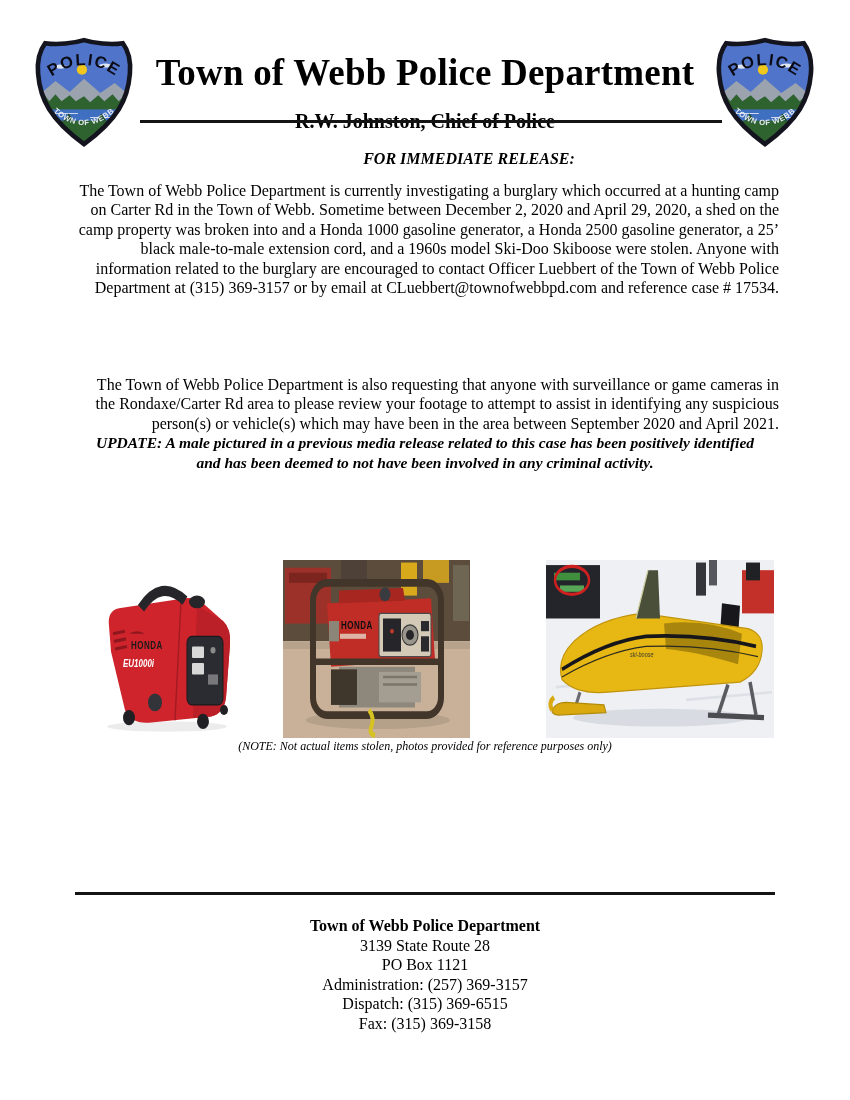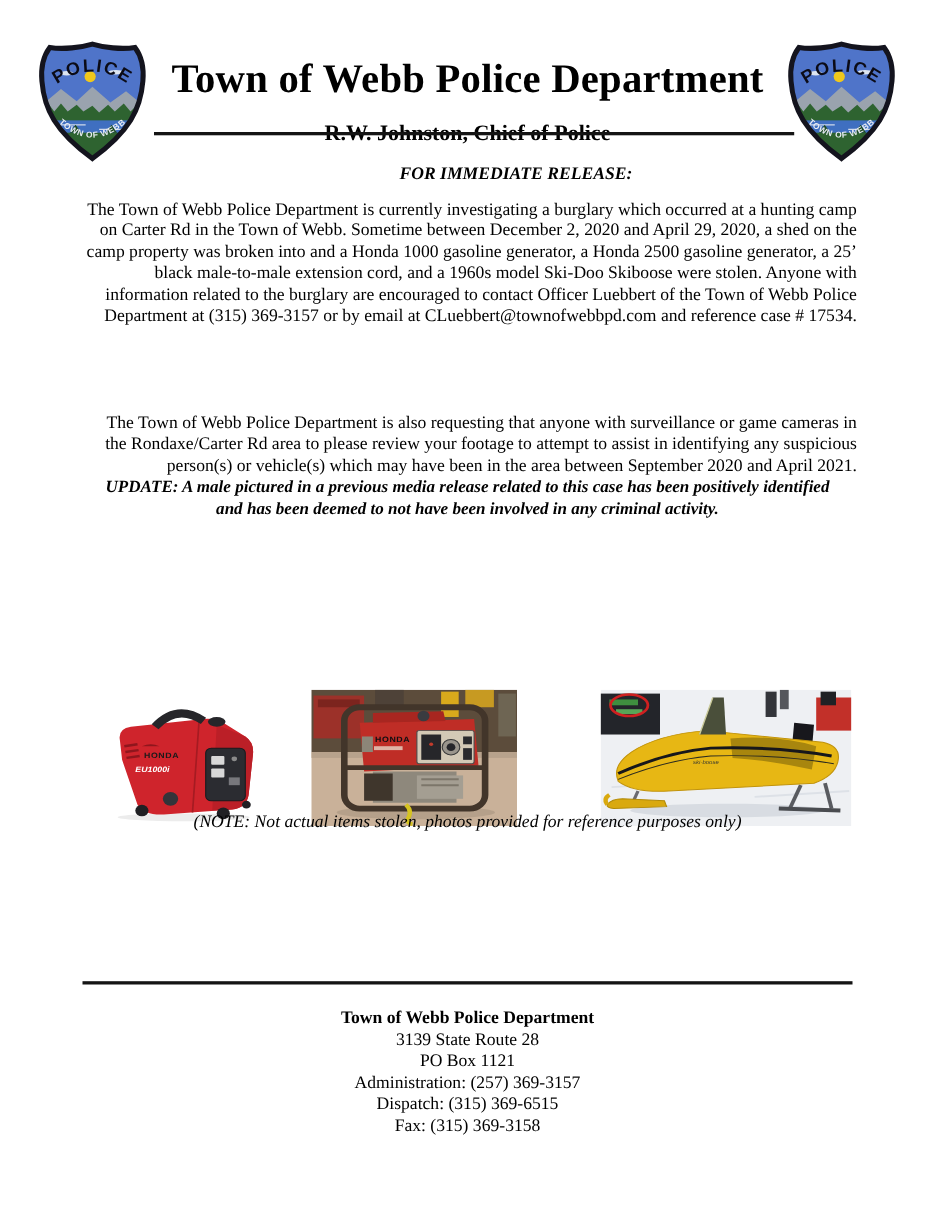--- a/index.html
+++ b/index.html
@@ -18,27 +18,27 @@
   .doc-subtitle{top:110px; left:0; width:100%; text-align:center;
     font-size:20px; font-weight:bold;}
   .header-rule{top:120px; left:140px; width:582px; height:2.5px; background:#141414;}
   .release-heading{top:150px; left:0; width:100%; text-align:center;
     font-size:16px; font-weight:bold; font-style:italic;padding-left:44px;}
   .para{left:77px; width:702px; font-size:16px; line-height:19.4px; text-align:right;}
   .para-1{top:181px;}
   .para-2{top:336px;margin-top:39px;}
   .update-note{top:433px; left:85px; width:680px; text-align:center;
     font-size:15.5px; line-height:19.5px; font-weight:bold; font-style:italic;}
-  .photo{top:627px; height:124px;}
+  .photo{top:560px; height:178px;}
   .photo svg{display:block; width:100%; height:100%;}
   .photo-1{left:85px; width:160px;}
   .photo-2{left:283px; width:187px;}
   .photo-3{left:546px; width:228px;}
   .photo-note{top:739px; left:0; width:100%; text-align:center;
-    font-size:16px; font-style:italic;}
+    font-size:12px; font-style:italic;}
   .bottom-rule{top:892px; left:75px; width:700px; height:3px; background:#141414;}
   .footer{top:916px; left:0; width:100%; text-align:center;
     font-size:16px; line-height:19.5px;}
   .footer .bold{font-weight:bold;}
 </style>
 </head>
 <body>
 
 <div class="page">
 

